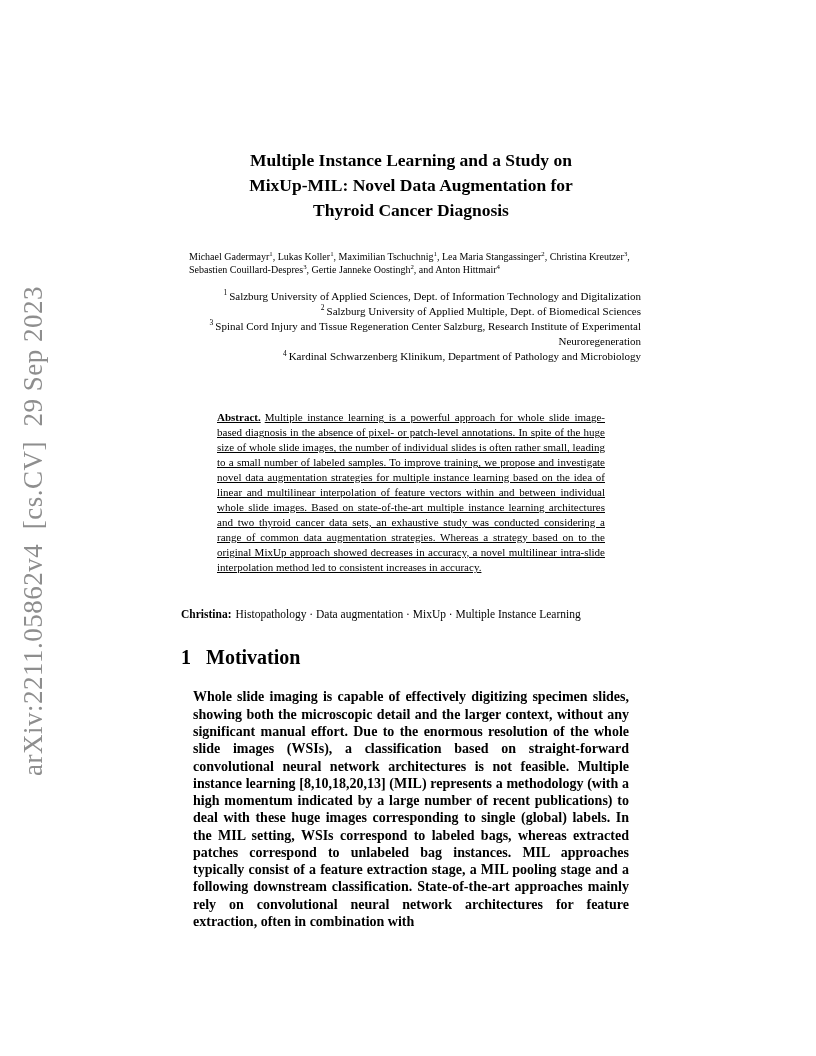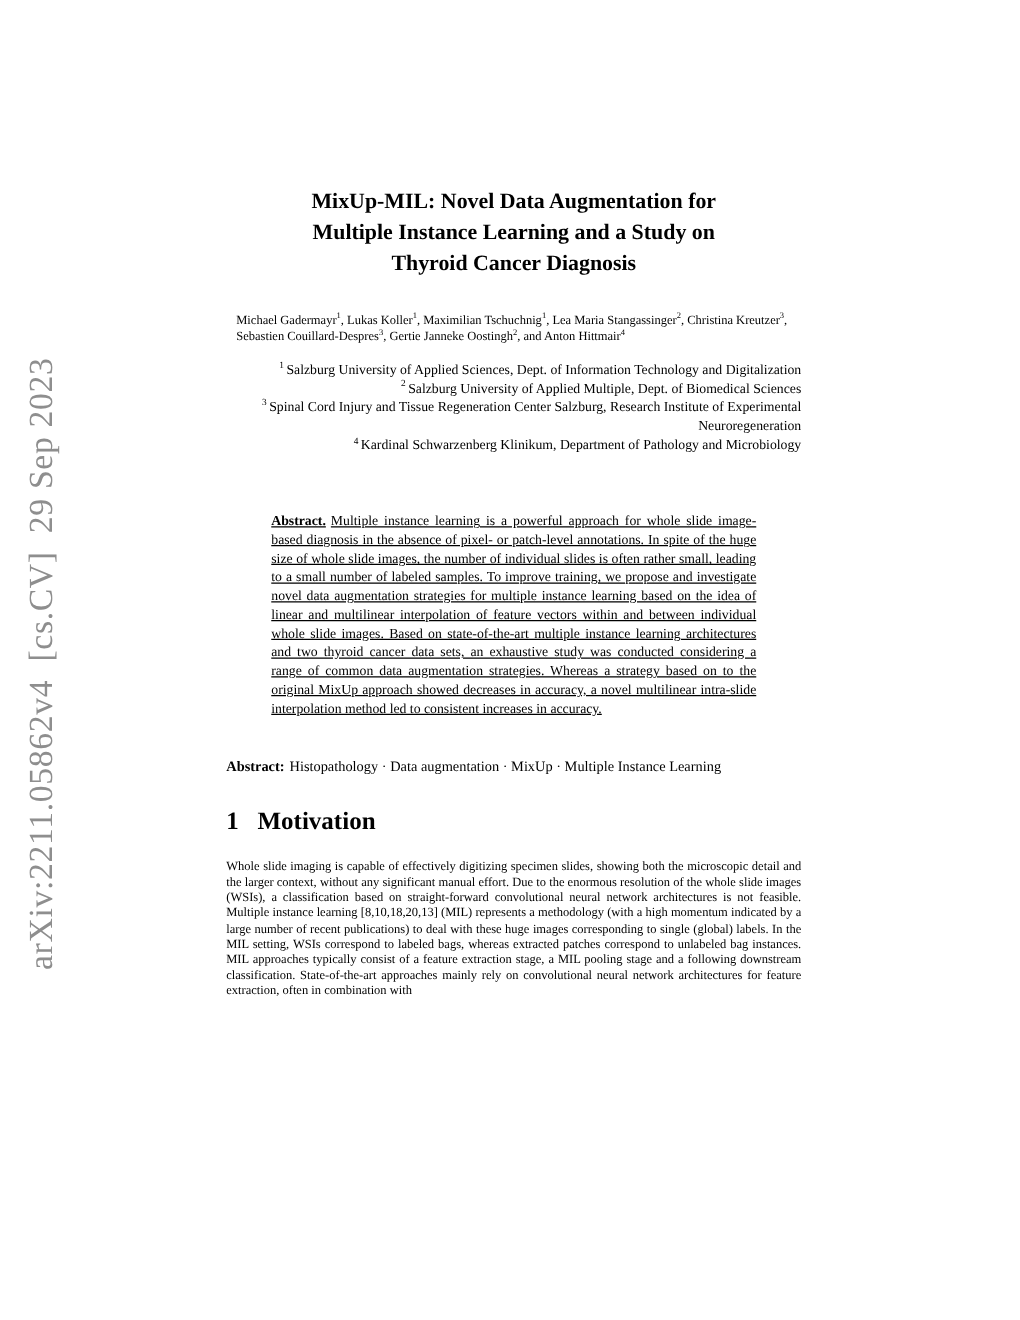--- a/index.html
+++ b/index.html
@@ -82,58 +82,59 @@
     font-weight: bold;
     margin-right: 4px;
   }
   .section-heading {
     margin: 0 0 19px 0;
     font-size: 20px;
     font-weight: bold;
   }
   .sec-num { margin-right: 15px; }
   .body-text {
-    margin: 0;
-    font-size: 10px;
+    margin: 12px;
+    font-size: 14px;
     line-height: 1.235;
     text-align: justify;
+    font-weight: bold;
   }
 </style>
 </head>
 <body>
 
 <div class="page">
 
   <div class="arxiv-watermark">arXiv:2211.05862v4  [cs.CV]  29 Sep 2023</div>
 
   <div class="content">
 
     <h1 class="title">
+      <span class="tline">Multiple Instance Learning and a Study on</span>
       <span class="tline">MixUp-MIL: Novel Data Augmentation for</span>
-      <span class="tline">Multiple Instance Learning and a Study on</span>
       <span class="tline">Thyroid Cancer Diagnosis</span>
     </h1>
 
     <div class="authors">
       <span class="author"><span>Michael Gadermayr</span><sup>1</sup><span>, </span></span><span class="author"><span>Lukas Koller</span><sup>1</sup><span>, </span></span><span class="author"><span>Maximilian Tschuchnig</span><sup>1</sup><span>, </span></span><span class="author"><span>Lea Maria Stangassinger</span><sup>2</sup><span>, </span></span><span class="author"><span>Christina Kreutzer</span><sup>3</sup><span>, </span></span><span class="author"><span>Sebastien Couillard-Despres</span><sup>3</sup><span>, </span></span><span class="author"><span>Gertie Janneke Oostingh</span><sup>2</sup><span>, and </span></span><span class="author"><span>Anton Hittmair</span><sup>4</sup></span>
     </div>
 
     <div class="affiliations">
       <div class="affiliation"><sup>1</sup><span>Salzburg University of Applied Sciences, Dept. of Information Technology and Digitalization</span></div>
       <div class="affiliation"><sup>2</sup><span>Salzburg University of Applied Multiple, Dept. of Biomedical Sciences</span></div>
       <div class="affiliation"><sup>3</sup><span>Spinal Cord Injury and Tissue Regeneration Center Salzburg, Research Institute of Experimental Neuroregeneration</span></div>
       <div class="affiliation"><sup>4</sup><span>Kardinal Schwarzenberg Klinikum, Department of Pathology and Microbiology</span></div>
     </div>
 
     <div class="abstract">
       <span class="abstract-label">Abstract.</span><span>Multiple instance learning is a powerful approach for whole slide image-based diagnosis in the absence of pixel- or patch-level annotations. In spite of the huge size of whole slide images, the number of individual slides is often rather small, leading to a small number of labeled samples. To improve training, we propose and investigate novel data augmentation strategies for multiple instance learning based on the idea of linear and multilinear interpolation of feature vectors within and between individual whole slide images. Based on state-of-the-art multiple instance learning architectures and two thyroid cancer data sets, an exhaustive study was conducted considering a range of common data augmentation strategies. Whereas a strategy based on to the original MixUp approach showed decreases in accuracy, a novel multilinear intra-slide interpolation method led to consistent increases in accuracy.</span>
     </div>
 
     <div class="keywords">
-      <span class="kw-label">Abstract:</span><span>Histopathology · Data augmentation · MixUp · Multiple Instance Learning</span>
+      <span class="kw-label">Christina:</span><span>Histopathology · Data augmentation · MixUp · Multiple Instance Learning</span>
     </div>
 
     <h2 class="section-heading">
       <span class="sec-num">1</span><span>Motivation</span>
     </h2>
 
     <p class="body-text">Whole slide imaging is capable of effectively digitizing specimen slides, showing both the microscopic detail and the larger context, without any significant manual effort. Due to the enormous resolution of the whole slide images (WSIs), a classification based on straight-forward convolutional neural network architectures is not feasible. Multiple instance learning [8,10,18,20,13] (MIL) represents a methodology (with a high momentum indicated by a large number of recent publications) to deal with these huge images corresponding to single (global) labels. In the MIL setting, WSIs correspond to labeled bags, whereas extracted patches correspond to unlabeled bag instances. MIL approaches typically consist of a feature extraction stage, a MIL pooling stage and a following downstream classification. State-of-the-art approaches mainly rely on convolutional neural network architectures for feature extraction, often in combination with</p>
 
   </div>
 </div>

